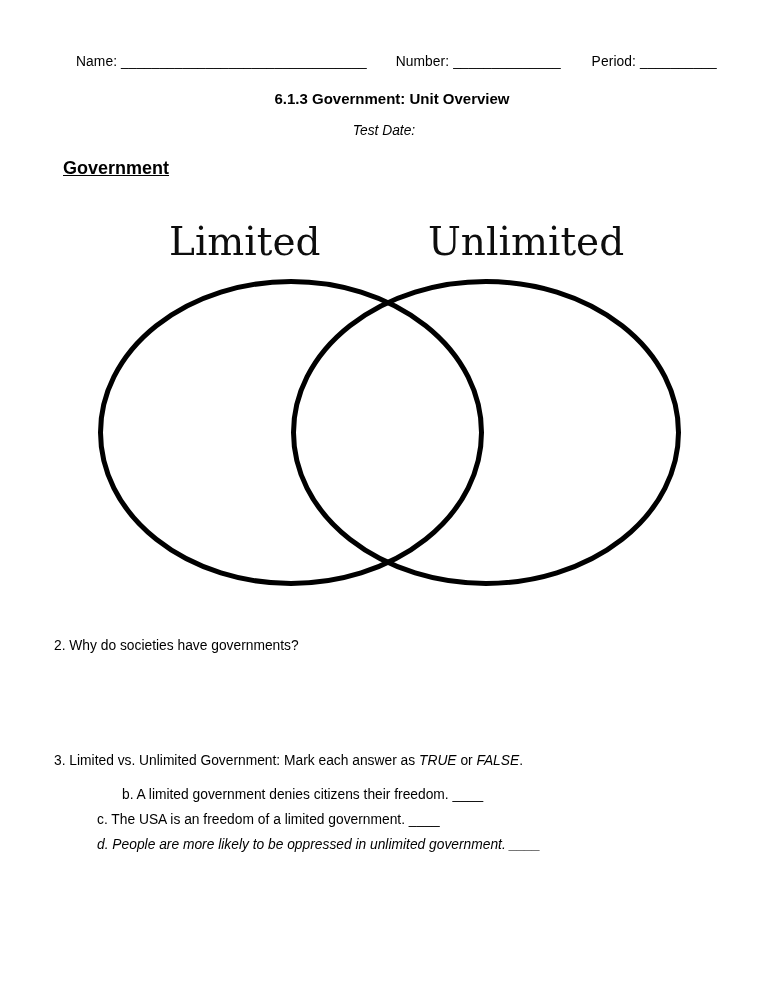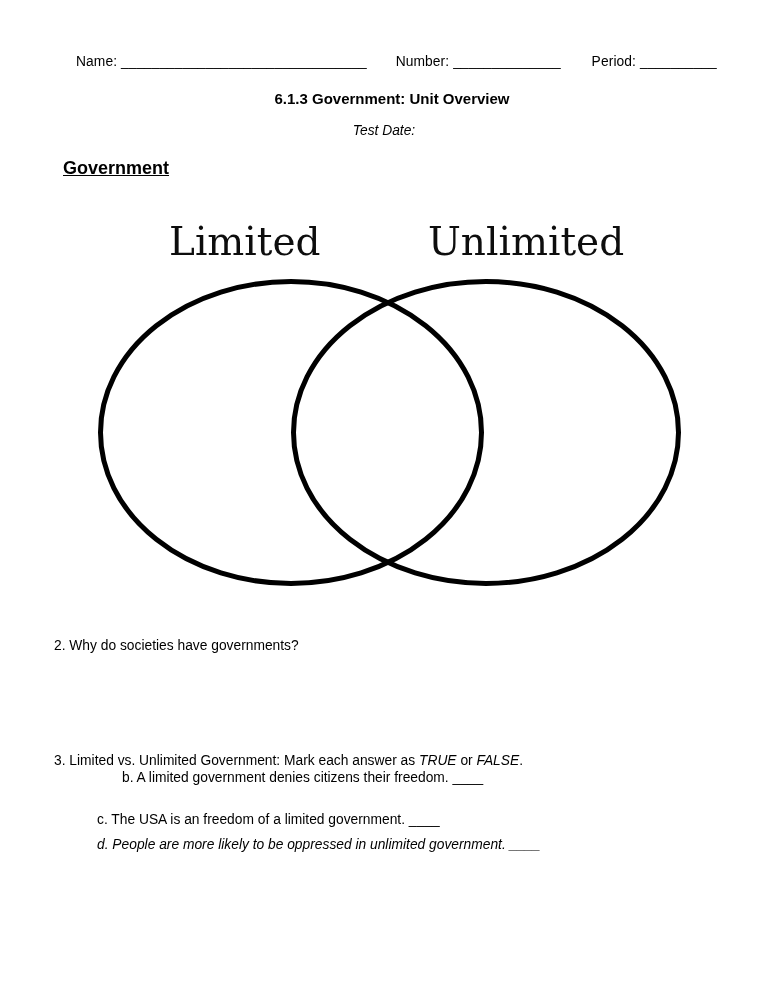--- a/index.html
+++ b/index.html
@@ -58,21 +58,21 @@
     font-size: 39px;
     line-height: 1;
     color: #0d0d0d;
   }
   .venn-label-left  { left: 169px; top: 222px; }
   .venn-label-right { left: 428px; top: 222px; }
 
   
   .sub { left: 97px; }
   .sub-a { top: 762px; }
-  .sub-b { top: 770px; padding-left: 25px; }
+  .sub-b { top: 787px; padding-left: 25px; }
   .sub-c { top: 812px; }
   .sub-d { top: 837px; font-style: italic; }
 </style>
 </head>
 <body>
 
 <div class="page">
 
   <div class="abs header-line">
     <span class="hgroup"><span>Name: </span><span class="blank">________________________________</span></span>

